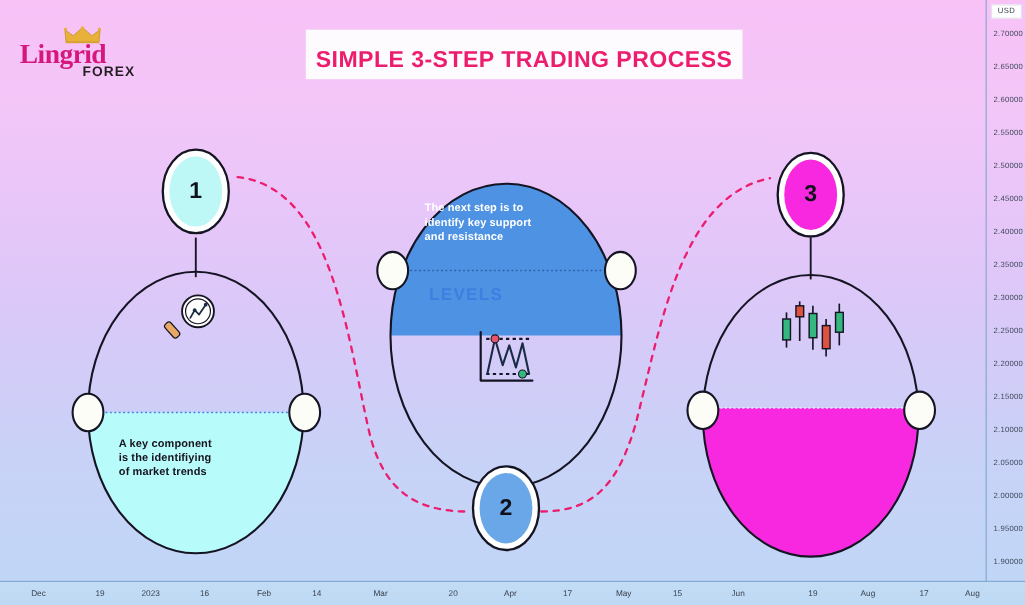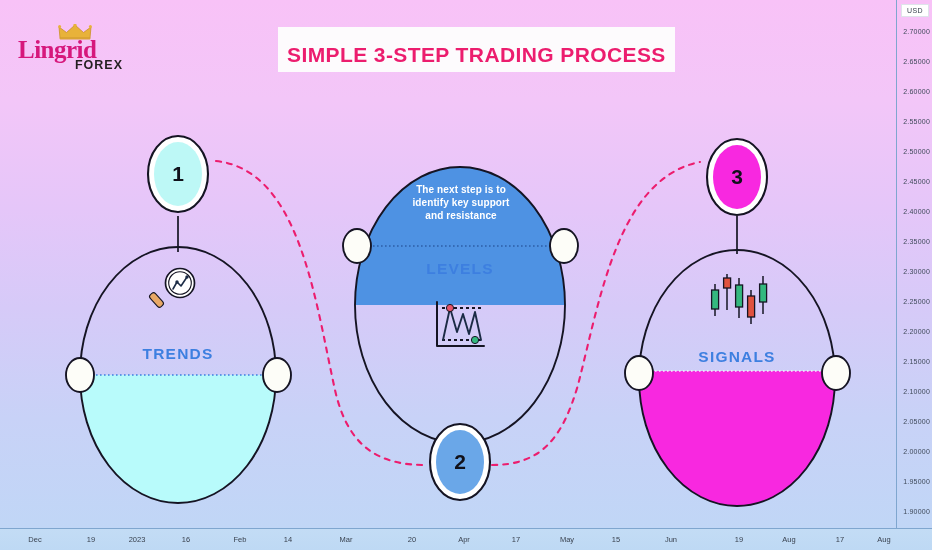--- a/index.html
+++ b/index.html
@@ -72,21 +72,21 @@
   #title-text {
     font-size: 21px; font-weight: 700; color: #ec1d6e;
     letter-spacing: .4px; white-space: nowrap;
     font-family: "Liberation Sans", sans-serif;
   }
 
   
   #art { position: absolute; left: 0; top: 0; width: 932px; height: 550px; z-index: 6; }
 
   
-  .ov { position: absolute; z-index: 7; text-align: center; }
+  .ov { position: absolute; z-index: 7; text-align: left; }
   .sect-label {
     font-size: 15.5px; font-weight: 700; letter-spacing: 1.2px;
     color: #3d7fe0;
   }
   .body-dark {
     font-size: 10px; font-weight: 700; color: #15131e;
     line-height: 1.32; letter-spacing: .1px;
   }
   .body-light {
     font-size: 10px; font-weight: 700; color: #ffffff;
@@ -255,24 +255,27 @@
     <g>
       <ellipse cx="737" cy="177" rx="30" ry="38" fill="#ffffff" stroke="#151423" stroke-width="2.1"></ellipse>
       <ellipse cx="737" cy="177" rx="24" ry="32" fill="#f828e0"></ellipse>
     </g>
   </svg>
 
   <div class="badge-num" style="left:158px; top:162px; width:40px;">1</div>
   <div class="badge-num" style="left:440px; top:450px; width:40px;">2</div>
   <div class="badge-num" style="left:717px; top:165px; width:40px;">3</div>
 
-  <div class="ov sect-label" style="left:108px; top:345px; width:140px;">TRENDS</div>
   <div class="ov sect-label" style="left:390px; top:260px; width:140px;">LEVELS</div>
-  <div class="ov sect-label" style="left:667px; top:348px; width:140px;">SIGNALS</div>
-
+
+  <div class="ov body-dark" style="left:108px; top:397px; width:142px;">
+    <div>A key component</div>
+    <div>is the identifiying</div>
+    <div>of market trends</div>
+  </div>
 
   <div class="ov body-light" style="left:386px; top:183px; width:150px;">
     <div>The next step is to</div>
     <div>identify key support</div>
     <div>and resistance</div>
   </div>
 
 
 </div>
 

